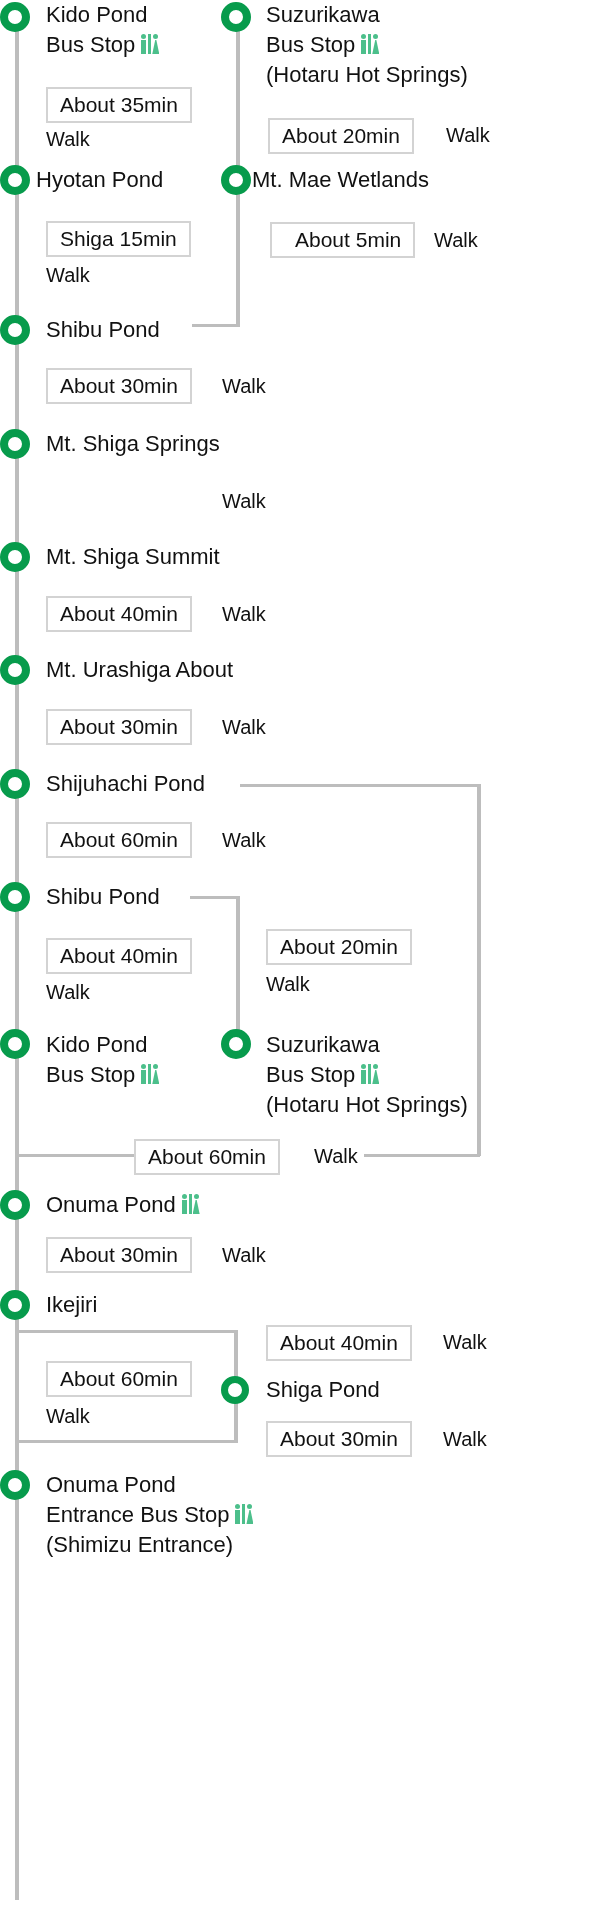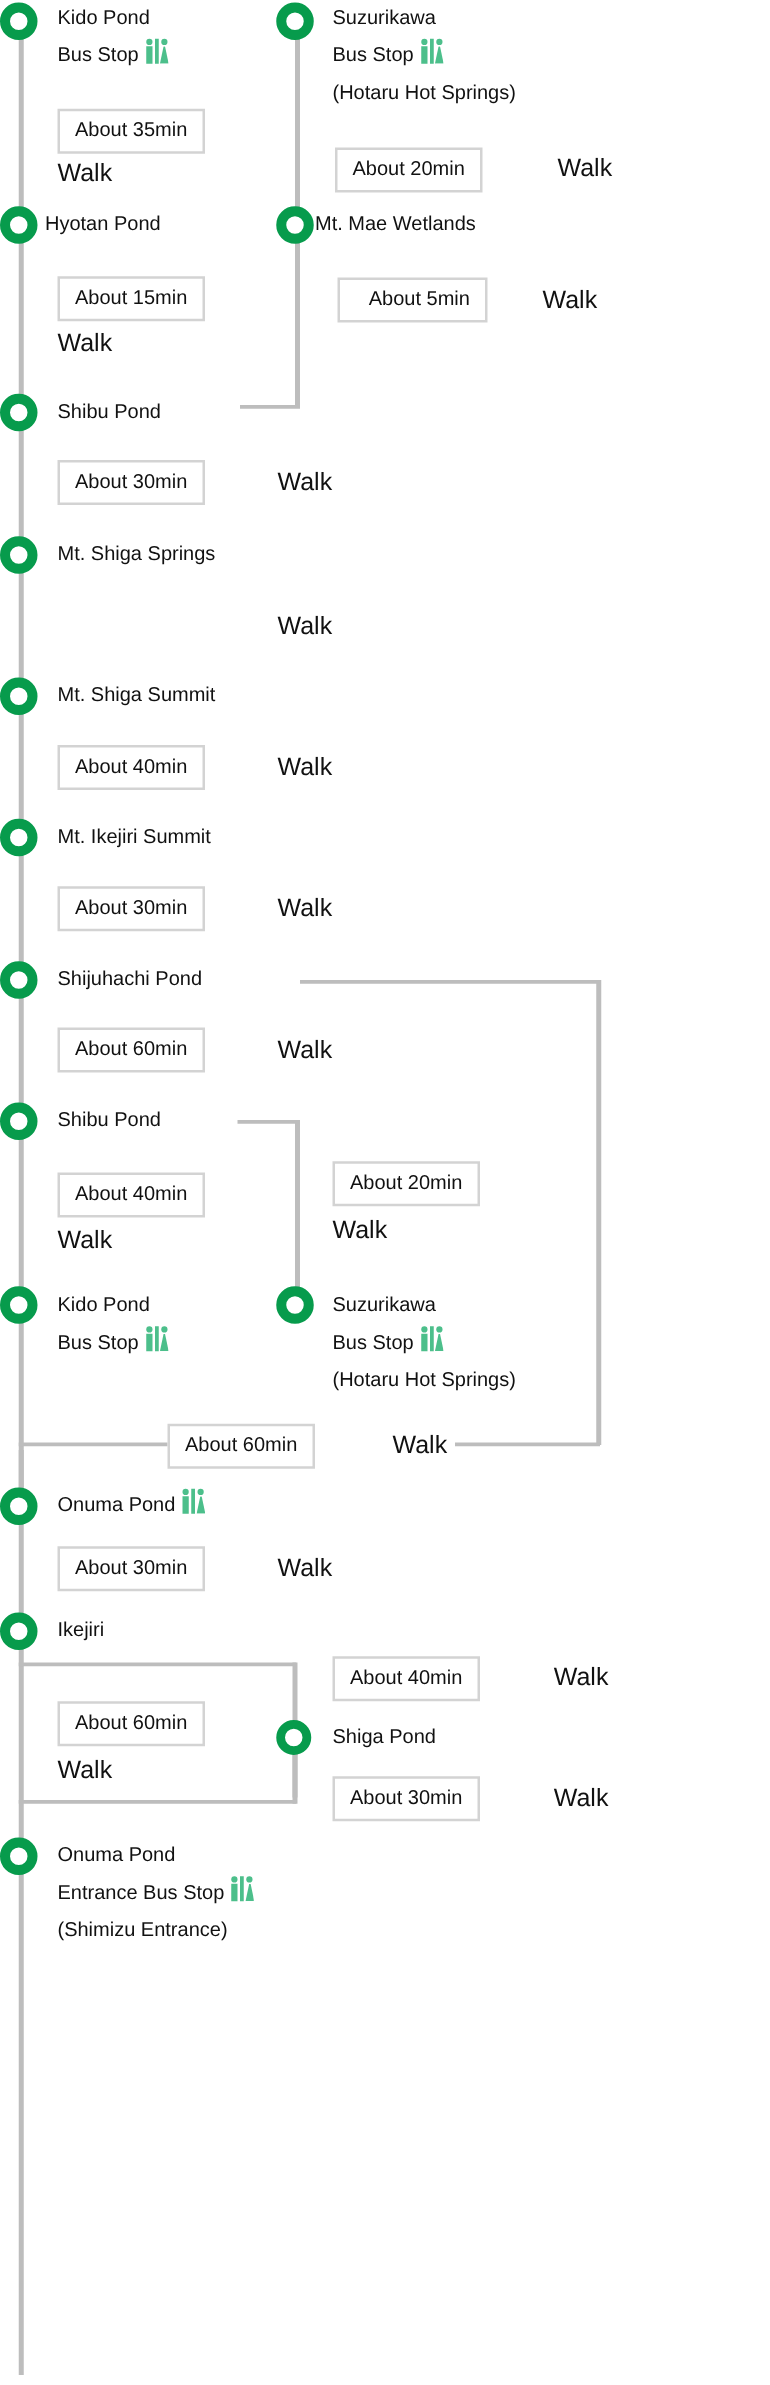--- a/index.html
+++ b/index.html
@@ -35,33 +35,33 @@
     background: #ffffff;
     z-index: 5;
   }
   .node.sm {
     width: 28px; height: 28px;
     border-width: 7px;
   }
   
   .stn {
     position: absolute;
-    font-size: 16px;
+    font-size: 22px;
     line-height: 30px;
     color: #111111;
     white-space: nowrap;
     z-index: 4;
   }
   .stn .sub { display: block; }
   
   .chip {
     position: absolute;
     border: 2px solid #d3d3d3;
     background: #ffffff;
-    font-size: 16px;
+    font-size: 21px;
     line-height: 30px;
     padding: 1px 12px;
     color: #111111;
     white-space: nowrap;
     z-index: 4;
   }
   
   .walk {
     position: absolute;
     font-size: 20px;
@@ -134,21 +134,21 @@
 
   <div class="chip" style="left:268px; top:118px;">About 20min</div>
   <div class="walk" style="left:446px; top:122px;">Walk</div>
 
   <div class="node" style="left:0px; top:165px;"></div>
   <div class="stn" style="left:36px; top:165px;">Hyotan Pond</div>
 
   <div class="node" style="left:221px; top:165px;"></div>
   <div class="stn" style="left:252px; top:165px;">Mt. Mae Wetlands</div>
 
-  <div class="chip" style="left:46px; top:221px;">About 15min</div>
+  <div class="chip" style="left:46px; top:221px;">Shiga 15min</div>
   <div class="walk" style="left:46px; top:262px;">Walk</div>
 
   <div class="chip" style="left:270px; top:222px;padding-left:23px;">About 5min</div>
   <div class="walk" style="left:434px; top:227px;">Walk</div>
 
   <div class="node" style="left:0px; top:315px;"></div>
   <div class="stn" style="left:46px; top:315px;">Shibu Pond</div>
 
   <div class="chip" style="left:46px; top:368px;">About 30min</div>
   <div class="walk" style="left:222px; top:373px;">Walk</div>
@@ -158,21 +158,21 @@
 
   <div class="walk" style="left:222px; top:488px;">Walk</div>
 
   <div class="node" style="left:0px; top:542px;"></div>
   <div class="stn" style="left:46px; top:542px;">Mt. Shiga Summit</div>
 
   <div class="chip" style="left:46px; top:596px;">About 40min</div>
   <div class="walk" style="left:222px; top:601px;">Walk</div>
 
   <div class="node" style="left:0px; top:655px;"></div>
-  <div class="stn" style="left:46px; top:655px;">Mt. Ikejiri Summit</div>
+  <div class="stn" style="left:46px; top:655px;">Mt. Urashiga About</div>
 
   <div class="chip" style="left:46px; top:709px;">About 30min</div>
   <div class="walk" style="left:222px; top:714px;">Walk</div>
 
   <div class="node" style="left:0px; top:769px;"></div>
   <div class="stn" style="left:46px; top:769px;">Shijuhachi Pond</div>
 
   <div class="chip" style="left:46px; top:822px;">About 60min</div>
   <div class="walk" style="left:222px; top:827px;">Walk</div>
 

